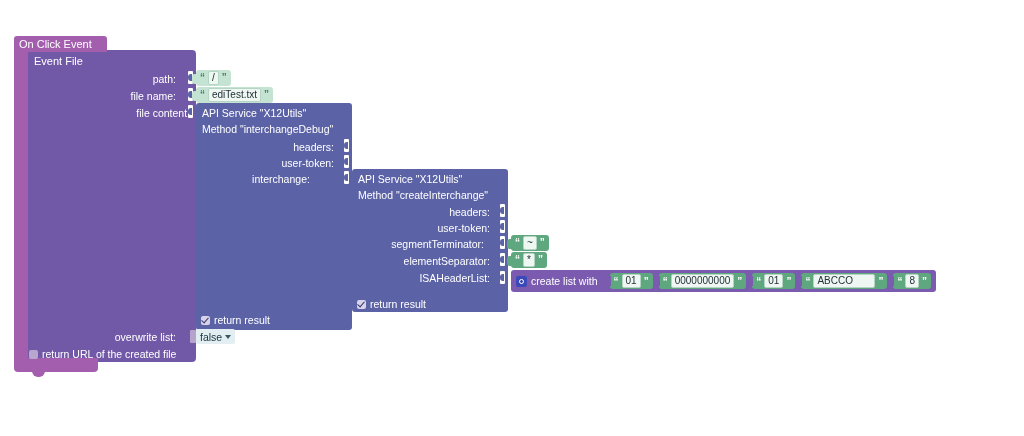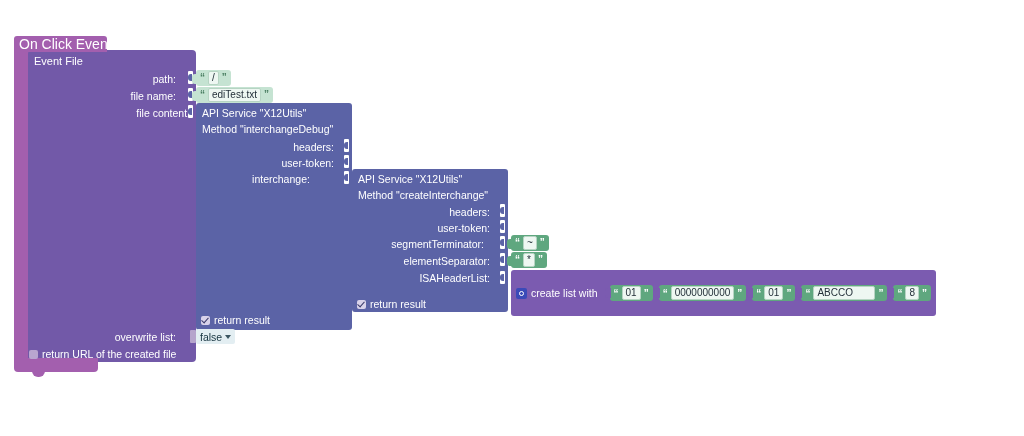--- a/index.html
+++ b/index.html
@@ -19,21 +19,21 @@
   }
 
   
   .event-hat {
     position: absolute;
     left: 14px; top: 36px;
     width: 88px; height: 16px;
     background: #a35fae;
     border-radius: 3px 3px 0 0;
     color: #ffffff;
-    font-size: 14px;
+    font-size: 11px;
     line-height: 16px;
     padding-left: 5px;
     white-space: nowrap;
     z-index: 5;
   }
   .event-body {
     position: absolute;
     left: 14px; top: 50px;
     width: 84px; height: 318px;
     background: #a35fae;
@@ -178,21 +178,21 @@
 
   
   .listblk {
     position: absolute;
     left: 511px; top: 270px;
     height: 22px;
     background: #7b5bb0;
     border-radius: 3px;
     display: flex;
     align-items: center;
-    padding: 12px 5px;
+    padding: 0 5px;
     gap: 4px;
     z-index: 7;
     white-space: nowrap;
   }
   .gear-ico {
     width: 11px; height: 11px;
     background: #3b4ab8;
     border-radius: 2px;
     position: relative;
     flex: none;

